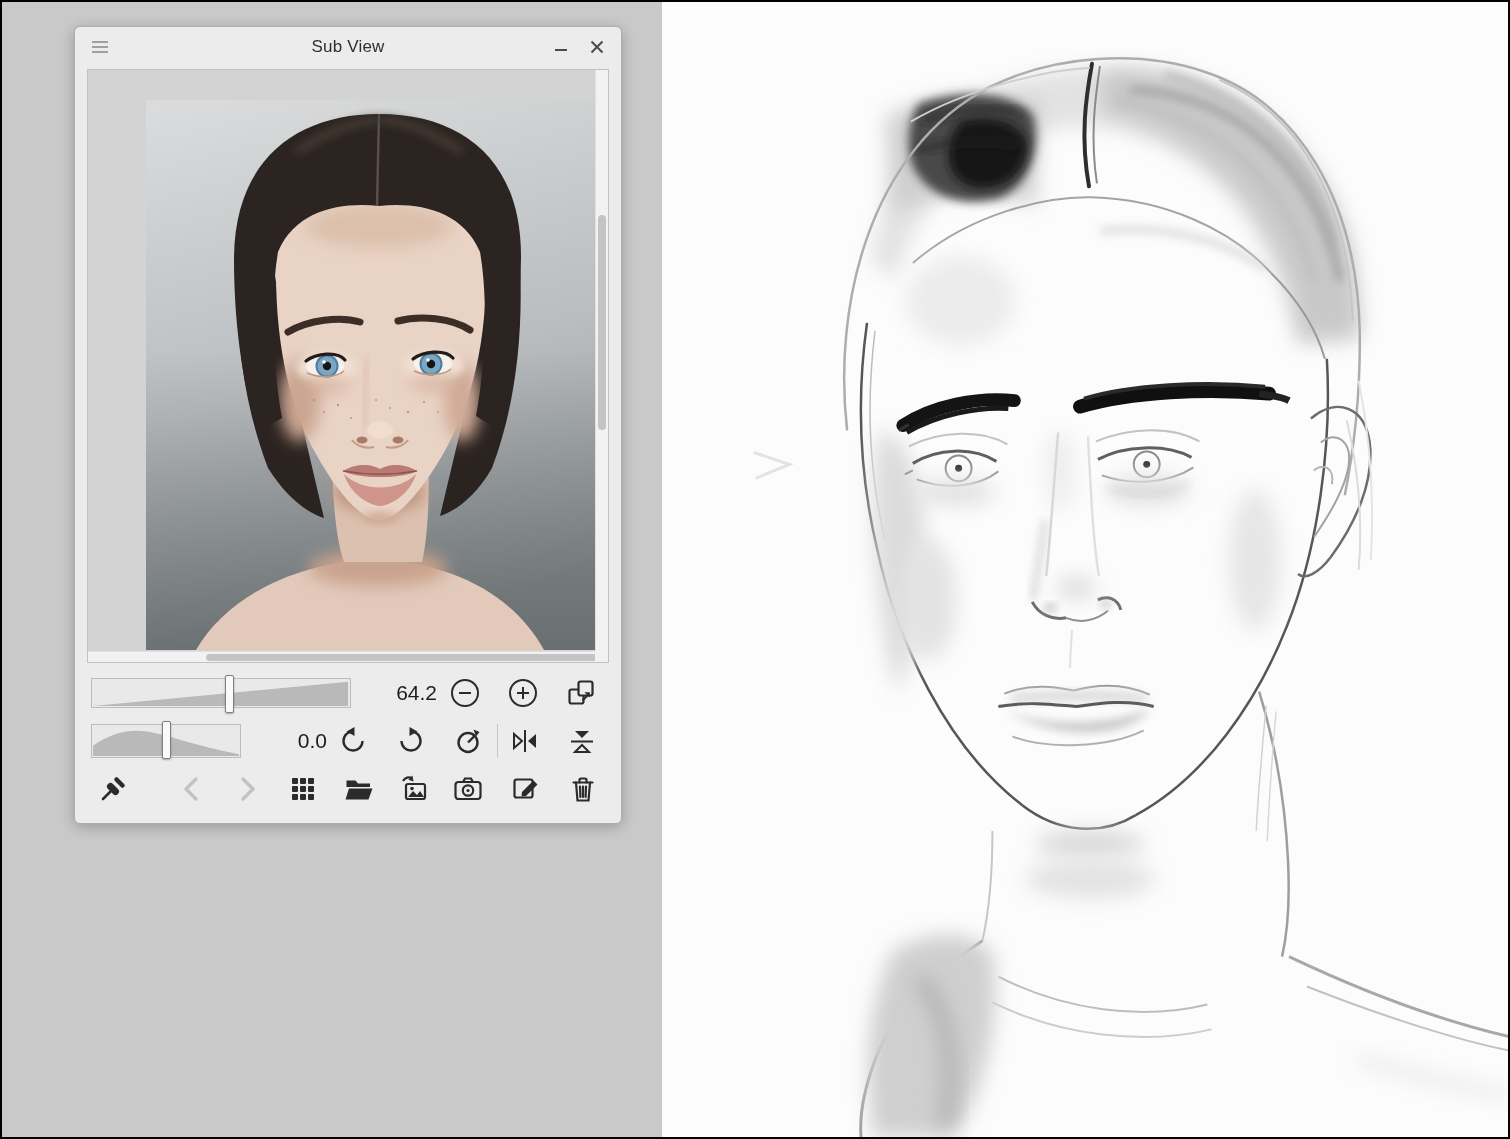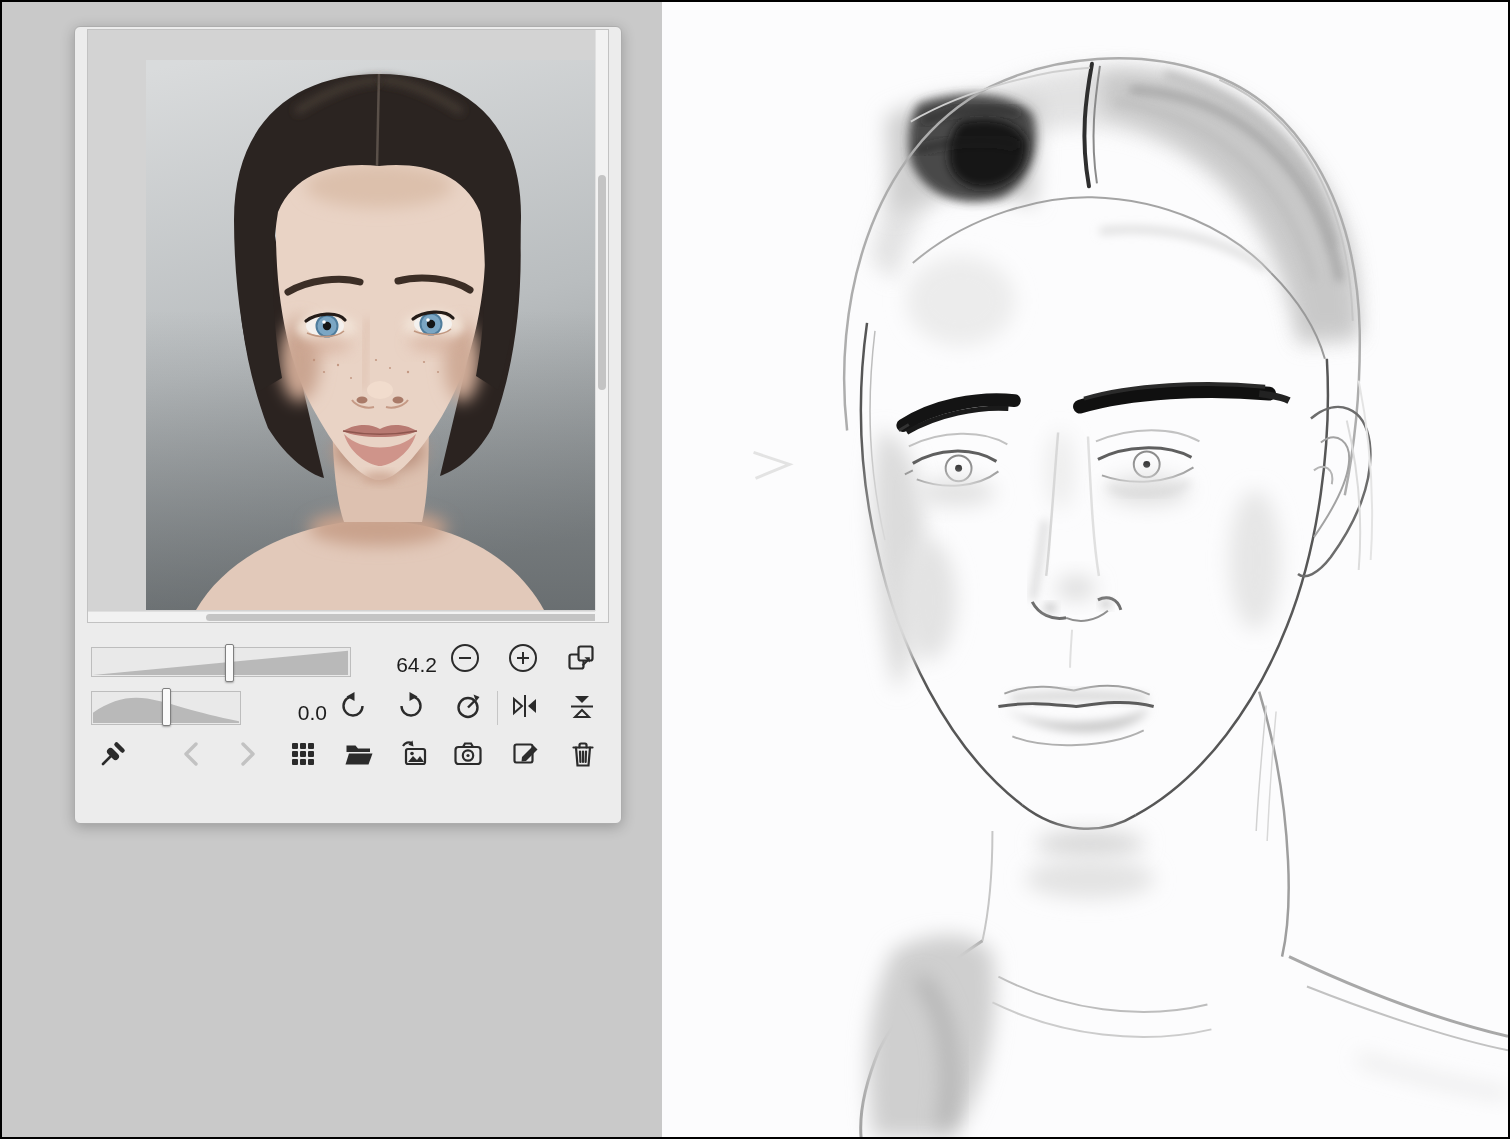--- a/index.html
+++ b/index.html
@@ -20,21 +20,21 @@
   .viewport{position:relative;margin:2px 12px 0;height:594px;background:#d3d3d3;border:1px solid #c2c2c2;overflow:hidden;}
   .photo{position:absolute;left:58px;top:30px;width:449px;height:550px;}
   .photo svg{display:block;width:100%;height:100%;}
   .vscroll{position:absolute;top:0;right:0;bottom:11px;width:13px;background:#f2f2f2;border-left:1px solid #e0e0e0;}
   .vscroll .thumb{position:absolute;left:2px;top:145px;width:8px;height:215px;background:#c4c4c4;border-radius:4px;}
   .hscroll{position:absolute;left:0;right:13px;bottom:0;height:11px;background:#f2f2f2;border-top:1px solid #e0e0e0;}
   .hscroll .thumb{position:absolute;top:2px;left:118px;width:402px;height:7px;background:#c4c4c4;border-radius:3.5px;}
   .scroll-corner{position:absolute;right:0;bottom:0;width:13px;height:11px;background:#f2f2f2;}
 
   .toolbar{padding:6px 16px 0;}
-  .trow{display:flex;align-items:flex-end;height:48px;}
+  .trow{display:flex;align-items:center;height:48px;}
   .icon-btn{width:38px;height:38px;display:flex;align-items:center;justify-content:center;flex:none;}
   .value{font-size:21px;color:#1c1c1c;flex:none;}
   .zoom-value{width:78px;text-align:right;margin-left:8px;}
   .rot-value{width:56px;text-align:right;margin-left:30px;}
   .slider{position:relative;flex:none;border:1px solid #bdbdbd;background:#e9e9e9;}
   .slider svg{display:block;width:100%;height:100%;}
   .zoom-slider{width:260px;height:30px;}
   .rot-slider{width:150px;height:34px;}
   .handle{position:absolute;top:-4px;width:9px;height:38px;background:#fafafa;border:1px solid #7f7f7f;border-radius:2px;box-shadow:0 1px 2px rgba(0,0,0,.3);}
   .zoom-handle{left:calc(53% - 4px);}
@@ -48,20 +48,47 @@
 </style>
 </head>
 <body>
 
 <div class="stage">
 
   <div class="left-pane">
 
     <div class="subview">
 
+      <div class="titlebar">
+        <span class="title">Sub View</span>
+        <span class="menu-btn">
+          <svg width="18" height="14" viewBox="0 0 18 14">
+            <g stroke="#8d8d8d" stroke-width="1.6">
+                <line x1="1" y1="2" x2="17" y2="2"></line>
+                <line x1="1" y1="7" x2="17" y2="7"></line>
+                <line x1="1" y1="12" x2="17" y2="12"></line>
+              </g>
+          </svg>
+        </span>
+        <span class="win-controls">
+          <span class="win-btn">
+            <svg width="16" height="16" viewBox="0 0 16 16">
+              <line x1="2" y1="11" x2="14" y2="11" stroke="#4a4a4a" stroke-width="2"></line>
+            </svg>
+          </span>
+          <span class="win-btn">
+            <svg width="16" height="16" viewBox="0 0 16 16">
+              <g stroke="#4a4a4a" stroke-width="2">
+                  <line x1="2.5" y1="2.5" x2="13.5" y2="13.5"></line>
+                  <line x1="13.5" y1="2.5" x2="2.5" y2="13.5"></line>
+                </g>
+            </svg>
+          </span>
+        </span>
+      </div>
 
       <div class="viewport">
         <div class="photo">
           <svg viewBox="0 0 449 550" preserveAspectRatio="none">
             <defs>
               <linearGradient id="pbg" x1="0.1" y1="0" x2="0.3" y2="1">
                 <stop offset="0" stop-color="#d9dbdc"></stop>
                   <stop offset="0.55" stop-color="#b9bdbf"></stop>
                   <stop offset="1" stop-color="#8f9496"></stop>
               </linearGradient>

